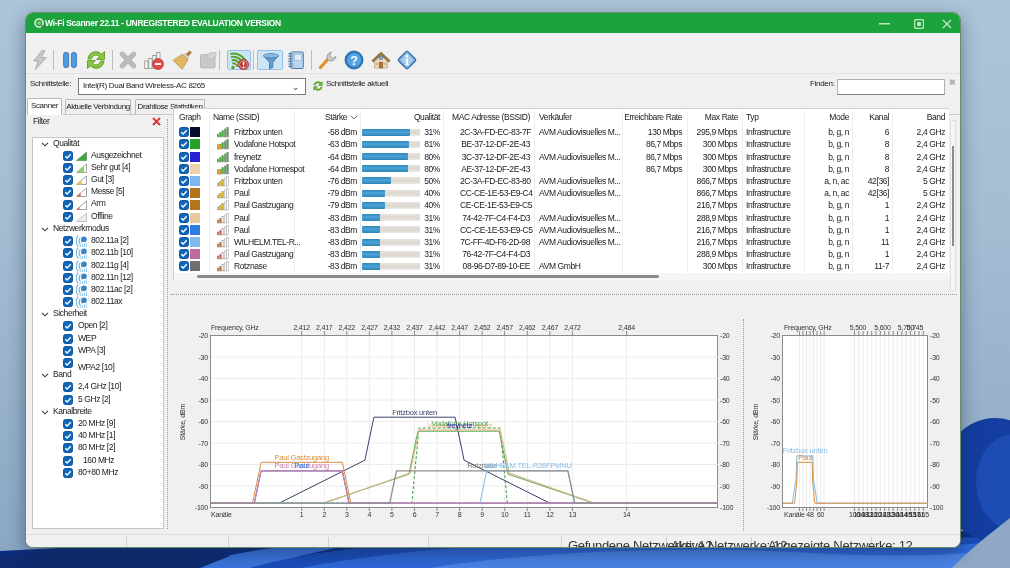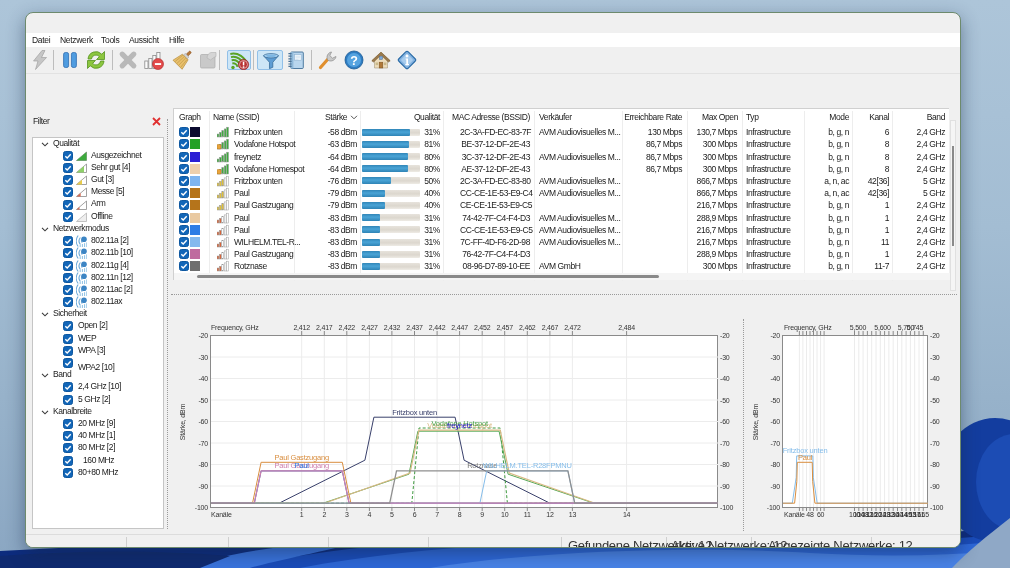--- a/index.html
+++ b/index.html
@@ -57,26 +57,37 @@
 <path d="M300,568 C440,542 620,536 760,545 C860,551 940,548 1010,540 L1010,568 Z" fill="#2e68d8"></path>
 <path d="M430,568 C540,550 700,546 810,553 C880,557 940,556 1000,551 L1010,568 Z" fill="#4a84e8"></path>
 <path d="M180,568 C230,552 300,542 370,540 C320,552 270,562 250,568 Z" fill="#3a74de"></path>
 <path d="M0,556 C80,550 160,550 230,556 L200,568 L0,568 Z" fill="#0f2a70"></path>
 <ellipse cx="995" cy="480" rx="55" ry="62" fill="#133d9f"></ellipse>
 <ellipse cx="1014" cy="482" rx="38" ry="48" fill="#1c4cb4"></ellipse>
 <path d="M952,568 L1010,568 L1010,518 C988,535 966,553 952,568 Z" fill="#8fa8c6"></path>
 </svg>
 
 <div id="win">
-<div id="menubar">
-<span style="left:6px">Datei</span>
-<span style="left:34px">Netzwerk</span>
-<span style="left:75px">Tools</span>
-<span style="left:103px">Aussicht</span>
-<span style="left:143px">Hilfe</span>
+<div id="title">
+<svg class="abs" style="left:8px;top:5px" width="10" height="10" viewBox="0 0 10 10">
+ <circle cx="5" cy="5" r="4" fill="none" stroke="#e0eee0" stroke-width="1.6"></circle>
+ <circle cx="5" cy="5" r="2" fill="#7ac87a"></circle>
+ <path d="M7.5,7.5 L9.5,9.5" stroke="#556655" stroke-width="1.4"></path>
+</svg>
+<span class="txt">Wi-Fi Scanner 22.11 - UNREGISTERED EVALUATION VERSION</span>
+<svg class="abs" style="left:853px;top:10px" width="11" height="2" viewBox="0 0 11 2">
+        <rect width="11" height="1.5" fill="#bfe8bf"></rect>
+      </svg>
+<svg class="abs" style="left:888px;top:6px" width="10" height="10" viewBox="0 0 10 10">
+ <rect x="0.5" y="0.5" width="9" height="9" rx="2" fill="none" stroke="#bfe8bf" stroke-width="1.3"></rect>
+ <rect x="3" y="3" width="4" height="4" rx="1" fill="#bfe8bf"></rect>
+</svg>
+<svg class="abs" style="left:916px;top:6px" width="10" height="10" viewBox="0 0 10 10">
+ <path d="M1,1 L9,9 M9,1 L1,9" stroke="#bfe8bf" stroke-width="1.3"></path>
+</svg>
 </div>
 <div id="toolbar">
 <div class="tsep" style="left:27px"></div>
 <div class="tsep" style="left:86px"></div>
 <div class="tsep" style="left:193px"></div>
 <div class="tsep" style="left:227px"></div>
 <div class="tsep" style="left:285px"></div>
 <div class="tico" style="left:4px;width:20px">
         <svg width="20" height="20" viewBox="0 0 20 20" style="margin:0px">
           <path d="M12,0.5 L3.5,11 L8,11 L5.5,19.5 L16.5,7.5 L11.5,7.5 L15,0.5 Z" fill="#c6c6c6" stroke="#999" stroke-width="0.6"></path>
@@ -201,20 +212,38 @@
         </svg>
       </div>
 <div class="tico" style="left:371px;width:20px">
         <svg width="20" height="20" viewBox="0 0 20 20" style="margin:0px">
           <rect x="3.4" y="3.4" width="13.2" height="13.2" rx="1.8" transform="rotate(45 10 10)" fill="#85b4e2" stroke="#2d6da8" stroke-width="1.2"></rect>
           <rect x="5.6" y="5.6" width="8.8" height="8.8" rx="1" transform="rotate(45 10 10)" fill="#a9cdee" stroke="none"></rect>
           <circle cx="10" cy="6" r="1.4" fill="#fff"></circle>
           <path d="M8.6,8.4 L11,8.4 L11,14 L12,14 L12,15.3 L8.3,15.3 L8.3,14 L9.3,14 L9.3,9.6 L8.6,9.6 Z" fill="#fff"></path>
         </svg>
       </div>
+</div>
+<div id="introw">
+<span class="lbl" style="left:4px;top:5px">Schnittstelle:</span>
+<div id="combo">Intel(R) Dual Band Wireless-AC 8265<span style="position:absolute;right:6px;top:1px;color:#444;font-size:9px">⌄</span></div>
+<svg class="abs" style="left:286px;top:6px" width="12" height="12" viewBox="0 0 20 20">
+        <path d="M3,8 A7,7 0 0 1 15,5 L17,3 L17,9 L11,9 L13.5,6.5 A4.6,4.6 0 0 0 5.5,8 Z" fill="#6abf3c" stroke="#4a8f22" stroke-width="1"></path>
+        <path d="M17,12 A7,7 0 0 1 5,15 L3,17 L3,11 L9,11 L6.5,13.5 A4.6,4.6 0 0 0 14.5,12 Z" fill="#6abf3c" stroke="#4a8f22" stroke-width="1"></path>
+      </svg>
+<span class="lbl" style="left:300px;top:5px">Schnittstelle aktuell</span>
+<span class="lbl" style="left:784px;top:5px">Finden:</span>
+<div id="findbox"></div>
+<span class="lbl" style="left:923px;top:4px;color:#b0b0b0;font-weight:bold">✖</span>
+</div>
+<div class="tabs" style="left:0;top:86px;width:936px;height:16px">
+<div class="tab on" style="left:1px;width:35px">Scanner</div>
+<div class="tab" style="left:39px;width:66px">Aktuelle Verbindung</div>
+<div class="tab" style="left:109px;width:70px">Drahtlose Statistiken</div>
+<div style="position:absolute;left:37px;top:15px;width:899px;height:1px;background:#c9c9c9"></div>
 </div>
 <span class="flt" style="left:7px;top:103px">Filter</span>
 <svg class="abs" style="left:126px;top:104px" width="9" height="9" viewBox="0 0 9 9">
       <path d="M1,1 L8,8 M8,1 L1,8" stroke="#e03030" stroke-width="1.8"></path>
     </svg>
 <div id="filterbox">
 <svg class="abs" style="left:8px;top:4px" width="8" height="5" viewBox="0 0 8 5">
         <path d="M1,0.8 L4,3.8 L7,0.8" stroke="#3a3a3a" stroke-width="1.1" fill="none"></path>
       </svg>
 <span class="flt" style="left:20px;top:-0px">Qualität</span>
@@ -476,21 +505,21 @@
         <span style="position:absolute;right:0;white-space:nowrap">Qualität</span>
       </span>
 <span class="hdr r" style="left:356px;width:0px;">
         <span style="position:absolute;right:0;white-space:nowrap">MAC Adresse (BSSID)</span>
       </span>
 <span class="hdr" style="left:365px">Verkäufer</span>
 <span class="hdr r" style="left:508px;width:0px;">
         <span style="position:absolute;right:0;white-space:nowrap">Erreichbare Rate</span>
       </span>
 <span class="hdr r" style="left:564px;width:0px;">
-        <span style="position:absolute;right:0;white-space:nowrap">Max Open</span>
+        <span style="position:absolute;right:0;white-space:nowrap">Max Rate</span>
       </span>
 <span class="hdr" style="left:572px">Typ</span>
 <span class="hdr r" style="left:675px;width:0px;">
         <span style="position:absolute;right:0;white-space:nowrap">Mode</span>
       </span>
 <span class="hdr r" style="left:715px;width:0px;">
         <span style="position:absolute;right:0;white-space:nowrap">Kanal</span>
       </span>
 <span class="hdr r" style="left:771px;width:0px;">
         <span style="position:absolute;right:0;white-space:nowrap">Band</span>
@@ -512,21 +541,21 @@
       </svg>
 <span class="cell" style="left:60px;top:17px">Fritzbox unten</span>
 <span class="cell r" style="left:113px;top:17px;width:70px">-58 dBm</span>
 <div class="bar" style="left:188px;top:20px">
         <i style="width:83%"></i>
       </div>
 <span class="cell r" style="left:226px;top:17px;width:40px">31%</span>
 <span class="cell r" style="left:286px;top:17px;width:70px">2C-3A-FD-EC-83-7F</span>
 <span class="cell" style="left:365px;top:17px">AVM Audiovisuelles M...</span>
 <span class="cell r" style="left:438px;top:17px;width:70px">130 Mbps</span>
-<span class="cell r" style="left:493px;top:17px;width:70px">130,7 Mbps</span>
+<span class="cell r" style="left:493px;top:17px;width:70px">295,9 Mbps</span>
 <span class="cell" style="left:572px;top:17px">Infrastructure</span>
 <span class="cell r" style="left:629px;top:17px;width:46px">b, g, n</span>
 <span class="cell r" style="left:680px;top:17px;width:35px">6</span>
 <span class="cell r" style="left:725px;top:17px;width:46px">2,4 GHz</span>
 <svg class="abs" style="left:5px;top:30px" width="10" height="10" viewBox="0 0 10 10">
         <rect x="0.5" y="0.5" width="9" height="9" rx="2" fill="#1266b8" stroke="#0d57a0"></rect>
         <path d="M2.3,5.2 L4.2,7 L7.7,3.2" stroke="#fff" stroke-width="1.4" fill="none"></path>
       </svg>
 <div class="abs" style="left:16px;top:30px;width:10px;height:10px;background:#22a125"></div>
 <svg class="abs" style="left:43px;top:29px" width="13" height="12" viewBox="0 0 13 12">

